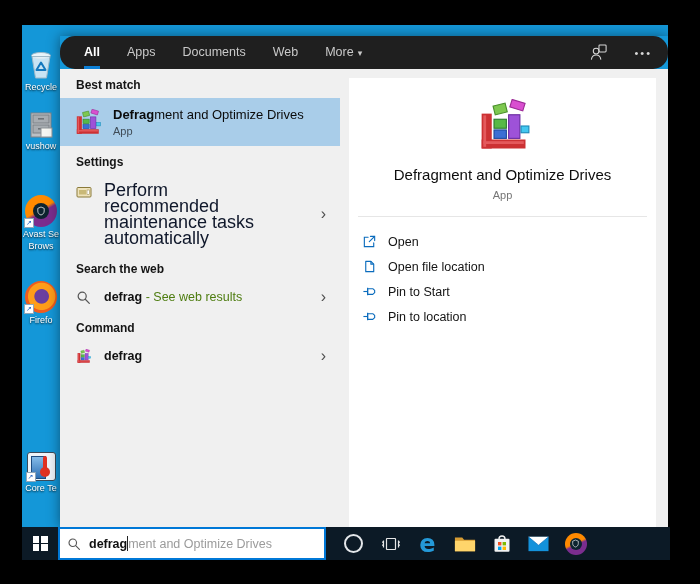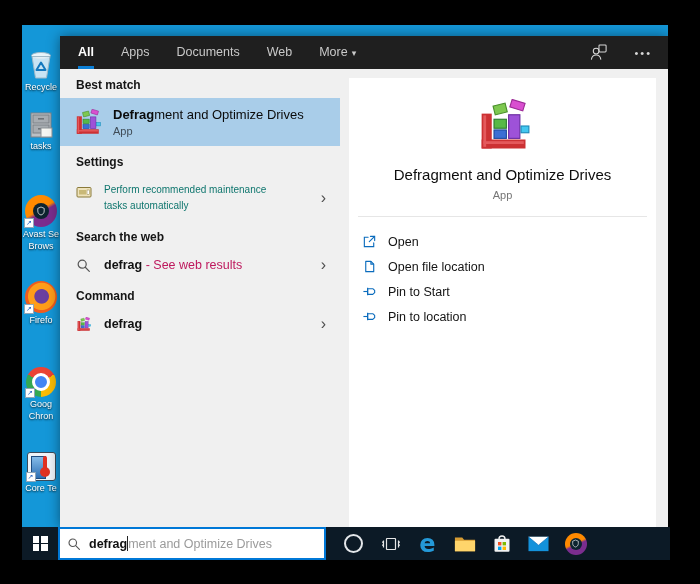--- a/index.html
+++ b/index.html
@@ -11,47 +11,47 @@
   .dicon{position:absolute;left:0;width:38px;text-align:center;}
   .dicon .ic{position:relative;margin:0 auto;}
   .dlabel{margin-top:2px;font-size:9px;line-height:10px;color:#fff;
           text-shadow:0 1px 2px rgba(0,0,0,.85);white-space:nowrap;text-align:center;}
   .scbadge{position:absolute;left:-1px;bottom:-1px;width:10px;height:10px;background:#fff;
            border:1px solid #8fa6b8;box-sizing:border-box;font-size:7px;line-height:8px;color:#1f5fbf;}
 
   
   #flyout{position:absolute;left:38px;top:11px;width:608px;height:491px;display:flex;flex-direction:column;
           box-shadow:0 0 12px rgba(0,0,0,.45);}
-  .fhead{height:33px;flex:0 0 33px;background:#1f1f1f;display:flex;align-items:center;padding:0 16px 0 18px;}
+  .fhead{height:33px;flex:0 0 33px;background:#1f1f1f;display:flex;align-items:center;padding:0 16px 0 24px;border-radius:15px;}
   .tab{position:relative;height:33px;line-height:33px;margin-right:27px;font-size:12.5px;color:#c9c9c9;cursor:default;}
   .tab.active{color:#fff;font-weight:bold;}
   .tab.active::after{content:"";position:absolute;left:0;right:0;bottom:0;height:3px;background:#0c7fd6;}
   .tab .dd{font-size:9px;margin-left:4px;color:#c9c9c9;}
   .hspacer{flex:1;}
   .hicon{color:#d8d8d8;margin-left:26px;display:flex;align-items:center;}
   .hellip{font-size:11px;letter-spacing:2px;color:#d8d8d8;}
 
   .fbody{flex:1;display:flex;min-height:0;}
   .results{width:280px;flex:0 0 280px;background:#f0f0f0;overflow:hidden;}
   .sec{padding:9px 16px 6px;font-size:12px;font-weight:bold;color:#151515;}
   .row{display:flex;align-items:center;padding:0 14px;color:#111;cursor:default;}
   .chev{margin-left:auto;color:#505050;font-size:16px;line-height:1;}
   .best{height:48px;background:#a9cde9;}
   .best .ic{width:27px;height:27px;margin-right:12px;flex:0 0 27px;}
   .best .t{font-size:13px;color:#0b0b0b;}
   .match{font-weight:bold;}
   .best .sub{font-size:11px;color:#3f4c57;margin-top:3px;}
   .srow{padding:7px 14px;align-items:flex-start;}
   .srow .ic{width:16px;height:16px;margin:2px 12px 0 2px;flex:0 0 16px;}
-  .srow .t{font-size:10px;line-height:16px;width:178px;color:#0f766e;}
+  .srow .t{font-size:18px;line-height:16px;width:178px;color:#0f172a;}
   .srow .chev{align-self:center;}
   .mrow{height:30px;}
   .mrow .ic{width:15px;height:15px;margin:0 13px 0 2px;flex:0 0 15px;color:#565656;}
   .mrow .t{font-size:12.5px;}
-  .dimtxt{color:#be185d;}
+  .dimtxt{color:#4d7c0f;}
 
   .detail{flex:1;background:#f0f0f0;padding:9px 12px 0 9px;box-sizing:border-box;}
   .card{background:#fff;height:100%;box-sizing:border-box;display:flex;flex-direction:column;
         align-items:center;padding-top:21px;}
   .bigic{width:54px;height:54px;}
   .dtitle{margin-top:13px;font-size:15px;color:#0d0d0d;}
   .dsub{margin-top:6px;font-size:11px;color:#757575;}
   .divider{align-self:stretch;height:1px;background:#e6e6e6;margin:15px 9px 0;}
   .actions{align-self:stretch;padding:12px 0 0 13px;}
   .act{display:flex;align-items:center;height:25px;cursor:default;}
@@ -210,21 +210,21 @@
       </div>
       <div class="dlabel">Recycle</div>
     </div>
 
     <div class="dicon" style="top:86px">
       <div class="ic" style="width:26px;height:28px">
         <svg width="26" height="28">
             <use href="#sym-cabinet"></use>
           </svg>
       </div>
-      <div class="dlabel">tasks</div>
+      <div class="dlabel">vushow</div>
     </div>
 
     <div class="dicon" style="top:170px">
       <div class="ic" style="width:32px;height:32px">
         <div class="avd">
             <div class="core">
               <svg width="8" height="10">
                 <use href="#sym-shield"></use>
               </svg>
             </div>
@@ -236,30 +236,20 @@
     </div>
 
     <div class="dicon" style="top:256px">
       <div class="ic" style="width:32px;height:32px">
         <div class="ffx"></div>
         <div class="scbadge">↗</div>
       </div>
       <div class="dlabel">Firefo</div>
     </div>
 
-    <div class="dicon" style="top:342px">
-      <div class="ic" style="width:30px;height:30px">
-        <div class="chromeic">
-            <div class="chromec"></div>
-          </div>
-        <div class="scbadge">↗</div>
-      </div>
-      <div class="dlabel">Goog</div>
-      <div class="dlabel">Chron</div>
-    </div>
 
     <div class="dicon" style="top:427px">
       <div class="ic" style="width:29px;height:29px">
         <div class="ctic">
             <div class="panel"></div>
             <div class="tube"></div>
             <div class="bulb"></div>
           </div>
         <div class="scbadge">↗</div>
       </div>

